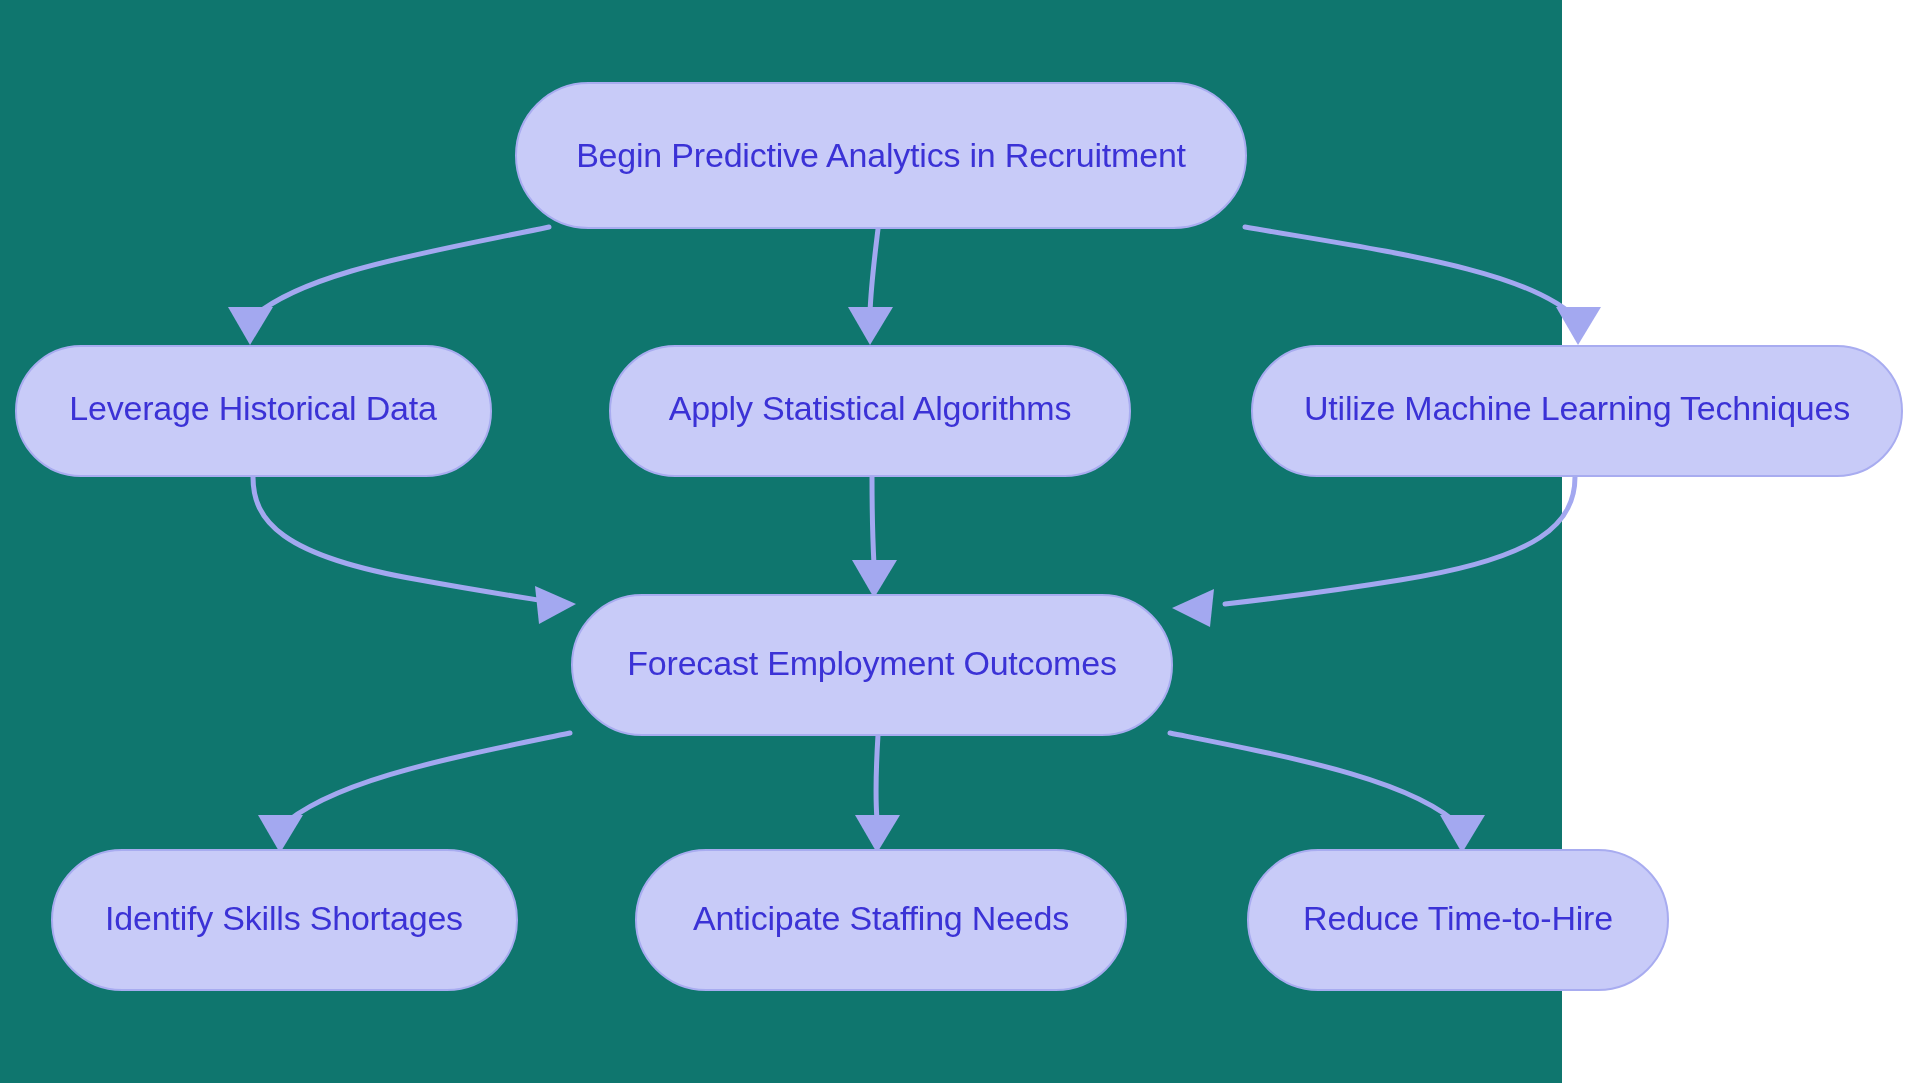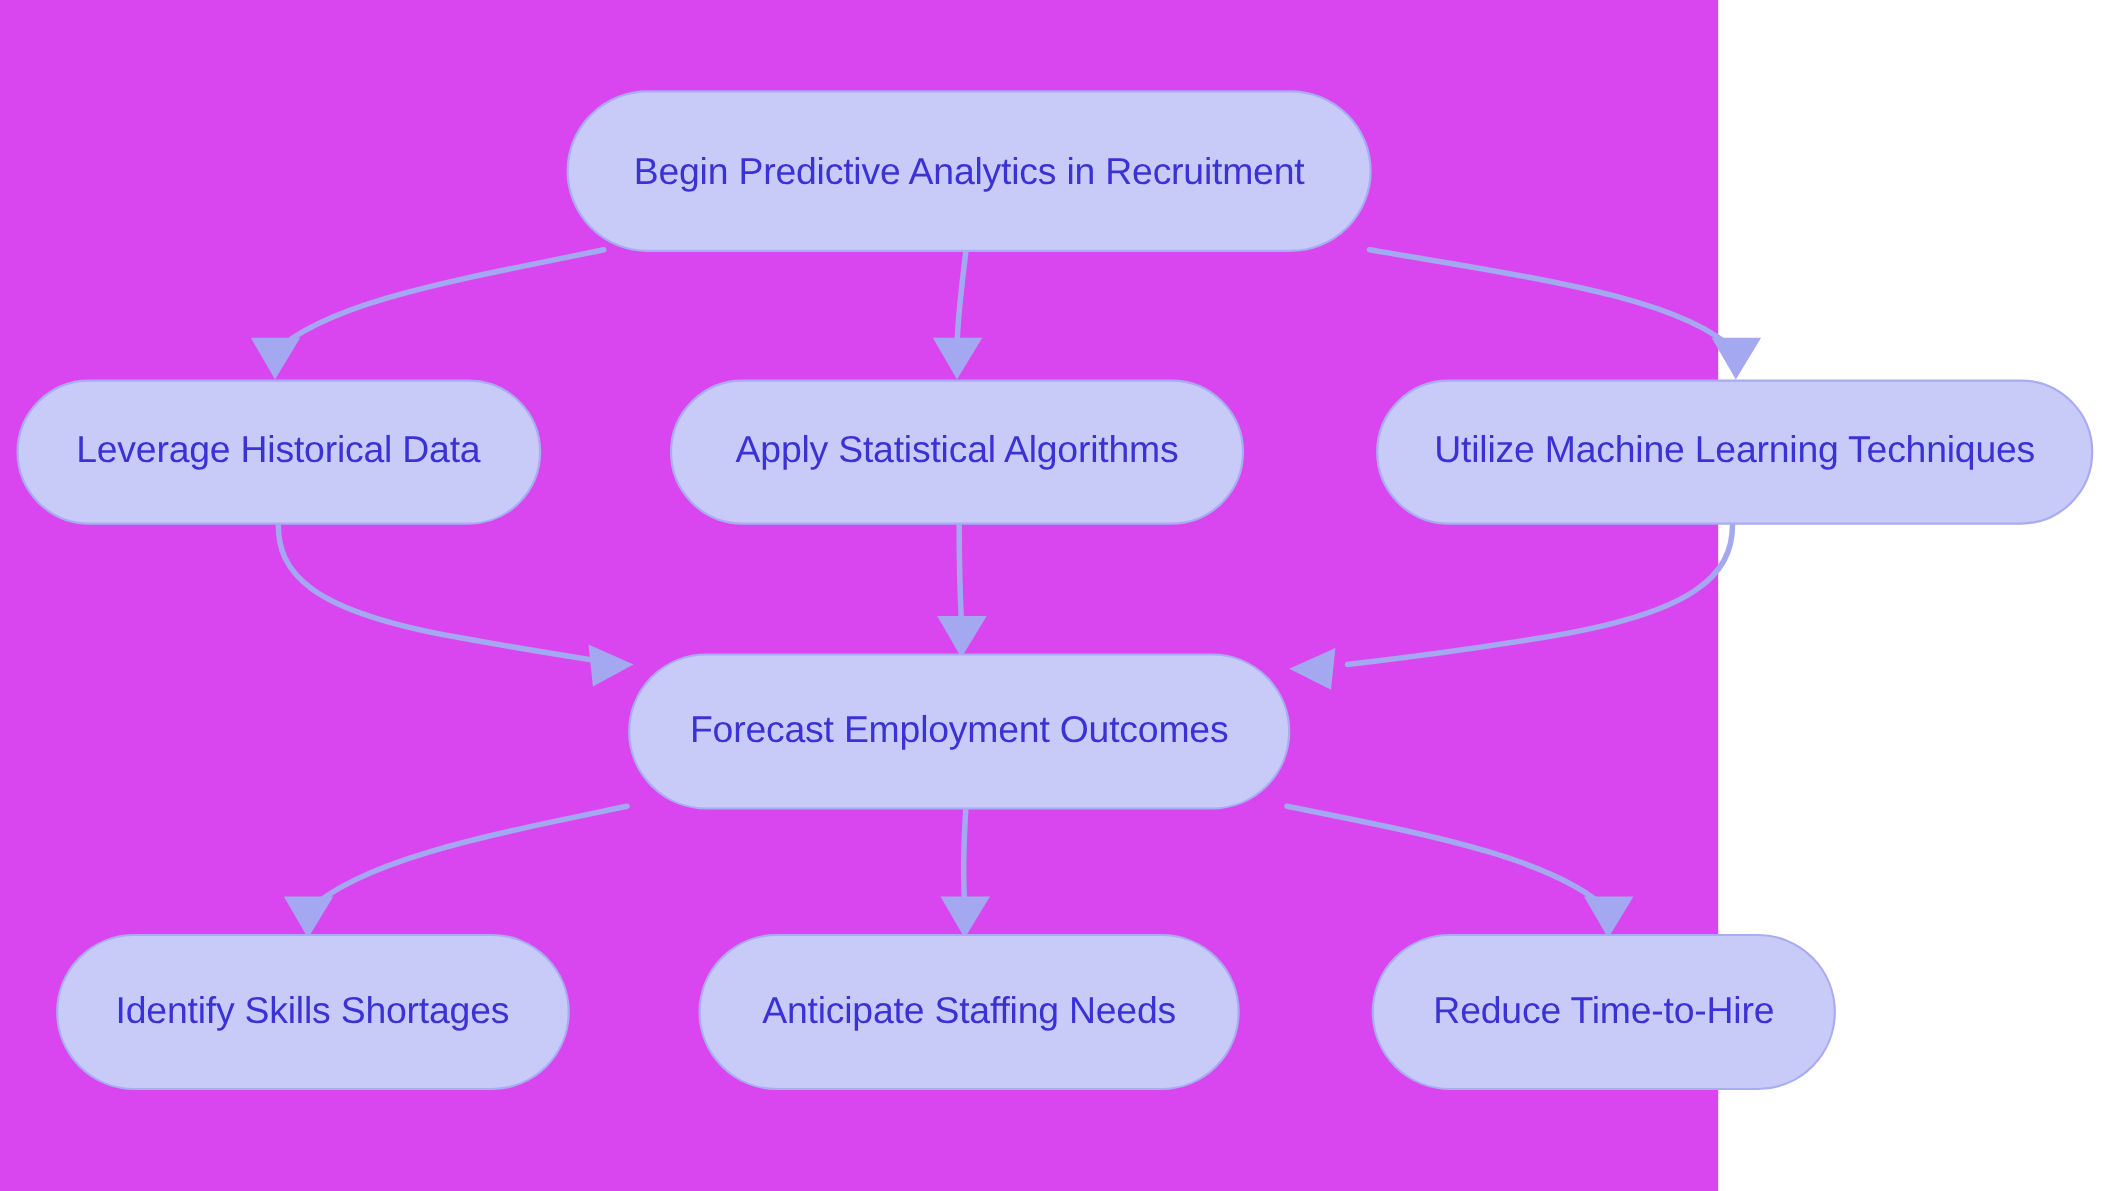--- a/index.html
+++ b/index.html
@@ -10,21 +10,21 @@
   body {
     width: 1920px;
     height: 1083px;
     font-family: "Liberation Sans", sans-serif;
     overflow: hidden;
   }
   #flowchart-root {
     position: relative;
     width: 1562px;
     height: 1083px;
-    background: #d946ef;
+    background: #0f766e;
   }
   svg#diagram {
     display: block;
     width: 1920px;
     height: 1083px;
   }
   .node-shape {
     fill: #c8cbf8;
     stroke: #a8acf0;
     stroke-width: 2;

